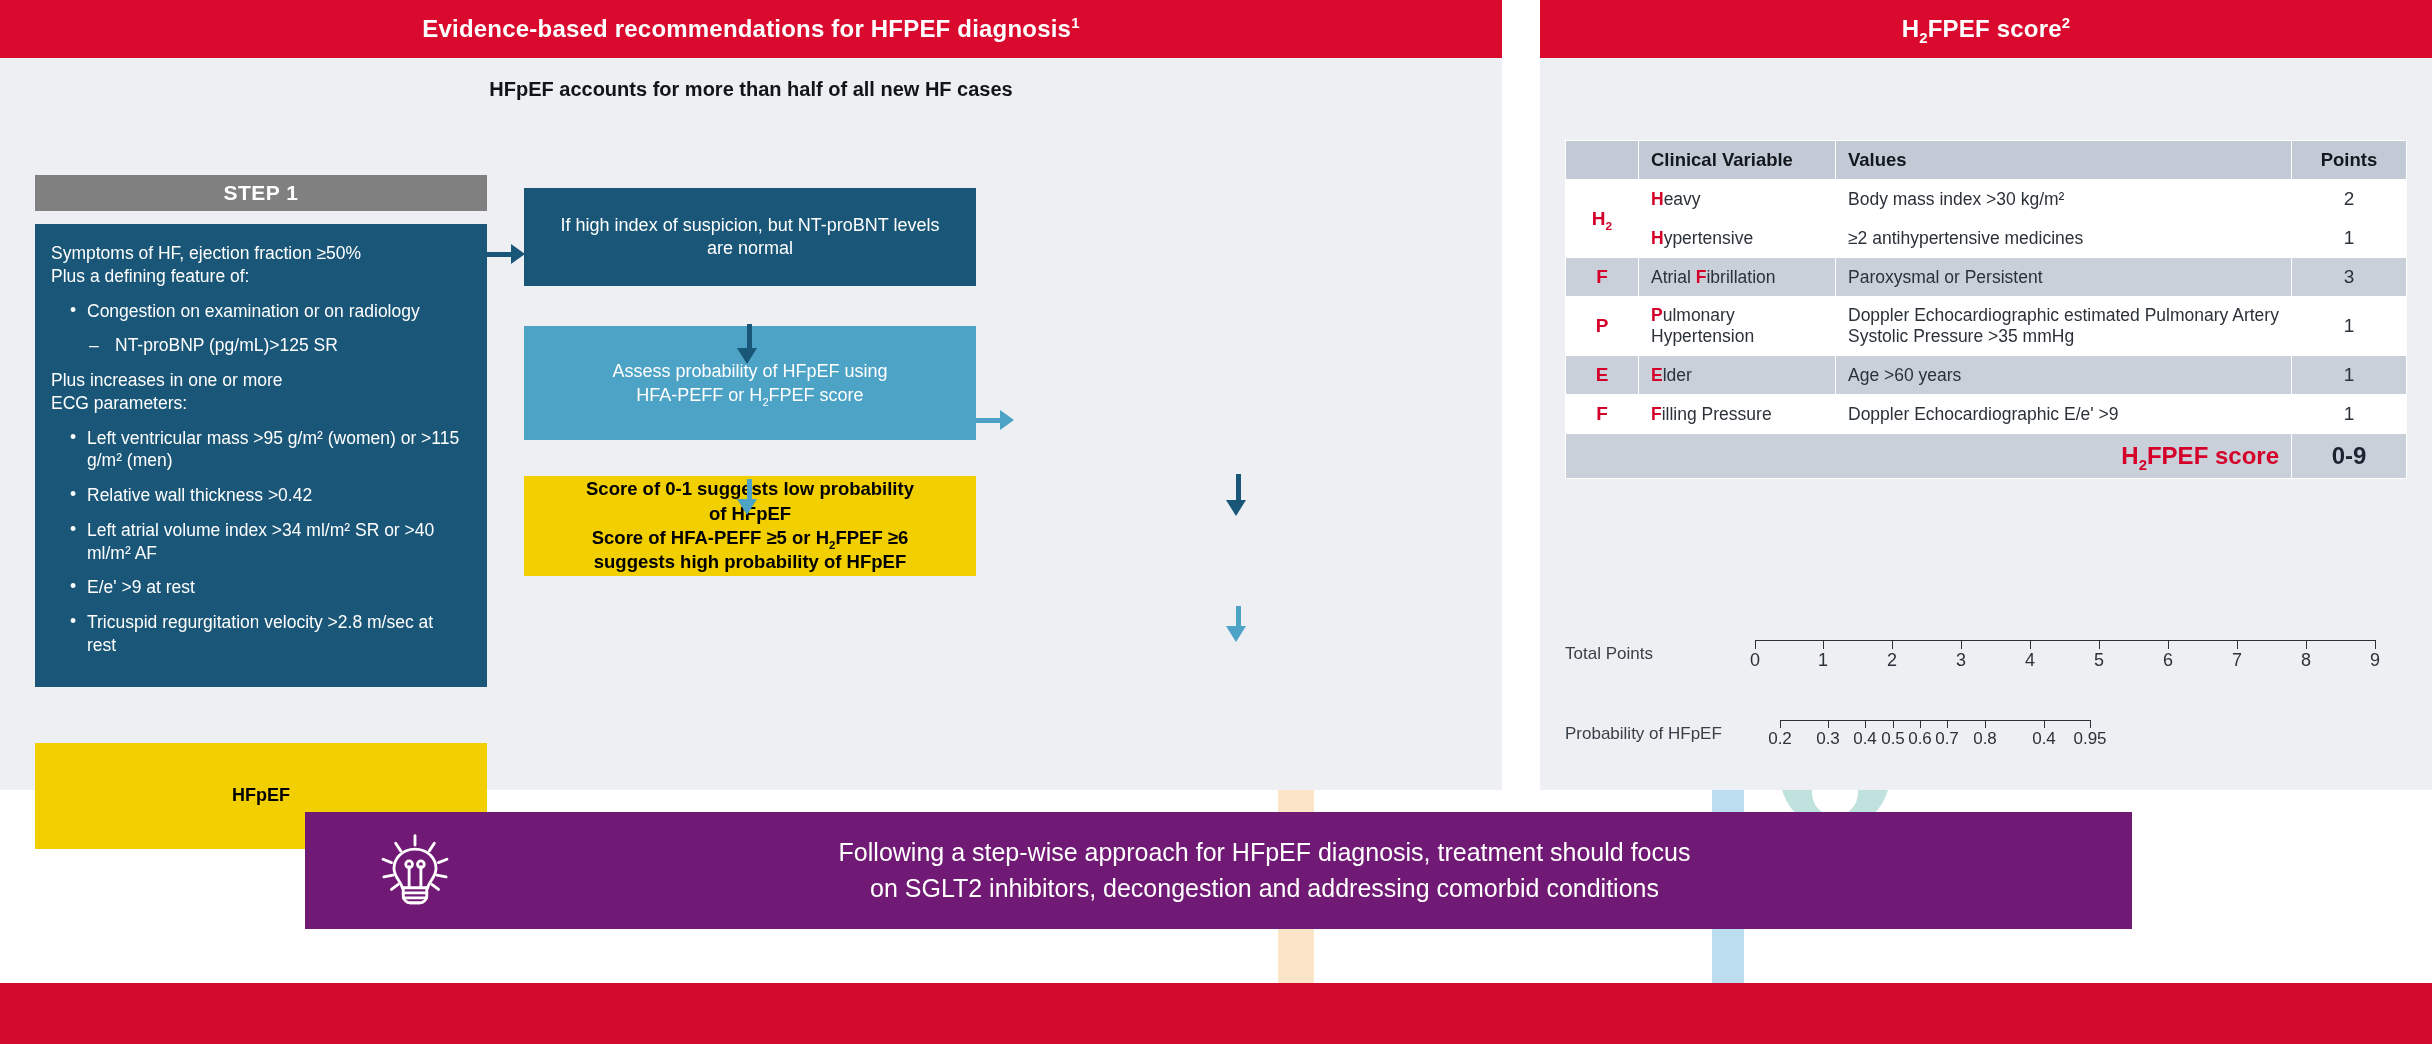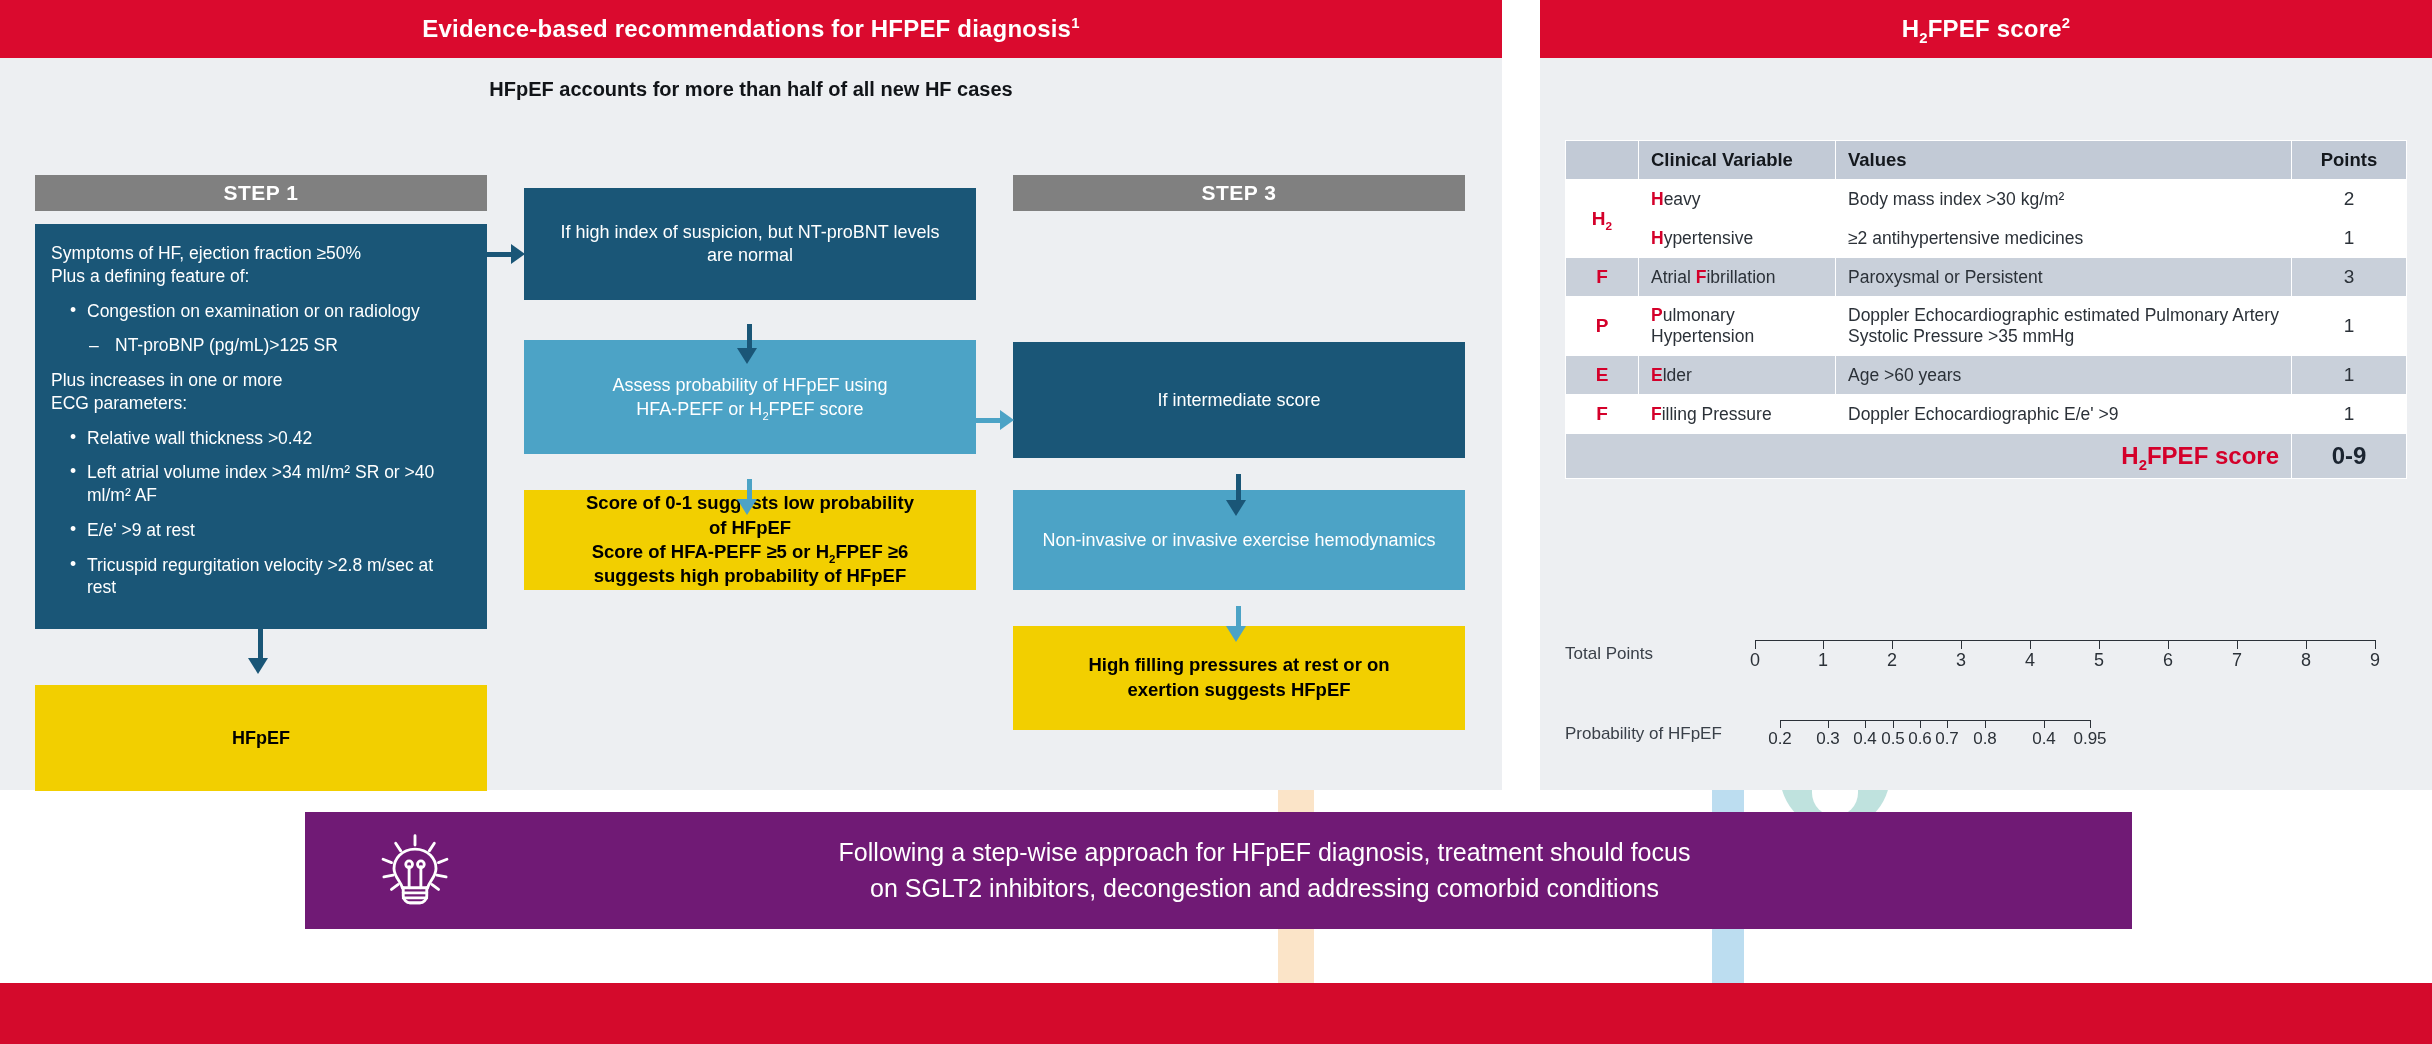--- a/index.html
+++ b/index.html
@@ -73,21 +73,21 @@
   .b-step1 .lead{margin:0;}
   .b-step1 ul{margin:0;padding:0;list-style:none;}
   .b-step1 li{position:relative;padding-left:24px;margin:12px;}
   .b-step1 li:before{content:"\2022";position:absolute;left:7px;top:-1px;}
   .b-step1 .sub{position:relative;padding-left:52px;}
   .b-step1 .sub:before{content:"\2013";position:absolute;left:26px;top:0;}
 
   .b-hfpef{margin-top:56px;height:106px;display:flex;align-items:center;
            justify-content:center;font-size:18px;}
 
-  .b-step2-1{margin-top:13px;height:112px;display:flex;align-items:center;
+  .b-step2-1{margin-top:13px;height:98px;display:flex;align-items:center;
              justify-content:center;text-align:center;font-size:18px;line-height:1.3;
              padding:0 26px;box-sizing:border-box;}
   .b-step2-2{margin-top:40px;height:114px;display:flex;align-items:center;
              justify-content:center;text-align:center;font-size:18px;line-height:1.35;
              padding:0 26px;box-sizing:border-box;}
   .b-step2-3{margin-top:36px;height:100px;display:flex;align-items:center;
              justify-content:center;text-align:center;font-size:18.5px;line-height:1.32;
              padding:0 16px;box-sizing:border-box;}
 
   .b-step3-1{margin-top:131px;height:116px;display:flex;align-items:center;
@@ -166,20 +166,21 @@
     <div class="box box-darkblue b-step1">
       <div class="lead">Symptoms of HF, ejection fraction ≥50%</div>
       <div class="lead">Plus a defining feature of:</div>
       <ul>
         <li>Congestion on examination or on radiology</li>
         <li class="sub" style="padding-left:52px;">NT-proBNP (pg/mL)&gt;125 SR</li>
       </ul>
       <div class="lead">Plus increases in one or more</div>
       <div class="lead">ECG parameters:</div>
       <ul>
+        <li>Left ventricular mass &gt;95 g/m² (women) or &gt;115 g/m² (men)</li>
         <li>Relative wall thickness &gt;0.42</li>
         <li>Left atrial volume index &gt;34 ml/m² SR or &gt;40 ml/m² AF</li>
         <li>E/e' &gt;9 at rest</li>
         <li>Tricuspid regurgitation velocity &gt;2.8 m/sec at rest</li>
       </ul>
     </div>
     <div class="box box-yellow b-hfpef">HFpEF</div>
   </div>
 
   <div class="col col2">
@@ -193,31 +194,20 @@
     <div class="box box-yellow b-step2-3">
       <div>
         <div>Score of 0-1 suggests low probability</div>
         <div>of HFpEF</div>
         <div><span>Score of HFA-PEFF ≥5 or H</span><sub>2</sub><span>FPEF ≥6</span></div>
         <div>suggests high probability of HFpEF</div>
       </div>
     </div>
   </div>
 
-  <div class="col col3">
-    <div class="step-hdr">STEP 3</div>
-    <div class="box box-darkblue b-step3-1">If intermediate score</div>
-    <div class="box box-lightblue b-step3-2">Non-invasive or invasive exercise hemodynamics</div>
-    <div class="box box-yellow b-step3-3">
-      <div>
-        <div>High filling pressures at rest or on</div>
-        <div>exertion suggests HFpEF</div>
-      </div>
-    </div>
-  </div>
 
   <div class="hline" style="left:487px;top:252px;width:32px;background:#1a5677;"></div>
   <div class="hhead" style="left:511px;top:244px;border-left:14px solid #1a5677;"></div>
 
   <div class="vline" style="left:258px;top:614px;height:52px;background:#1a5677;"></div>
   <div class="vhead" style="left:248px;top:658px;border-top:16px solid #1a5677;"></div>
 
   <div class="vline" style="left:747px;top:324px;height:30px;background:#1a5677;"></div>
   <div class="vhead" style="left:737px;top:348px;border-top:16px solid #1a5677;"></div>
 

